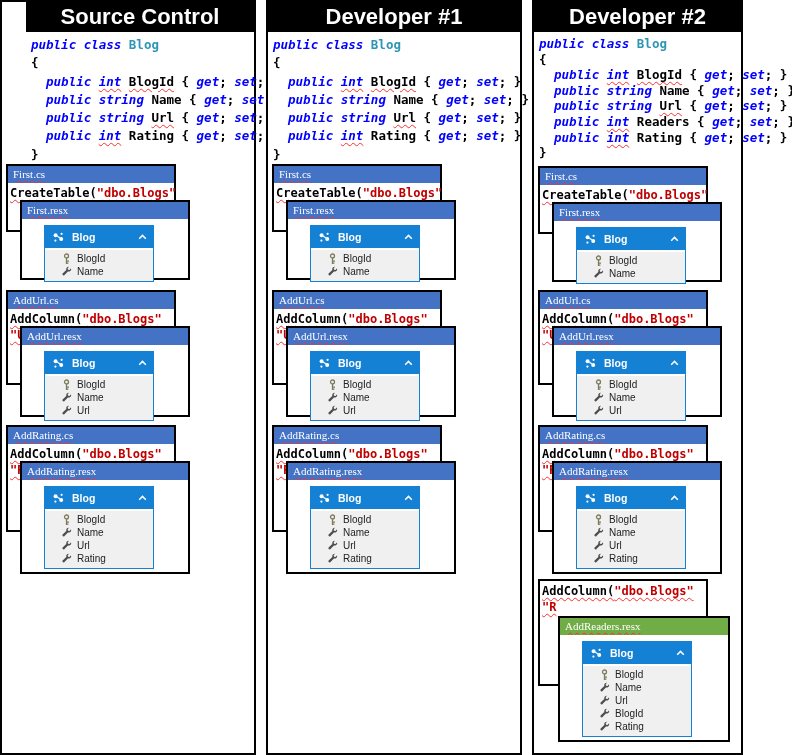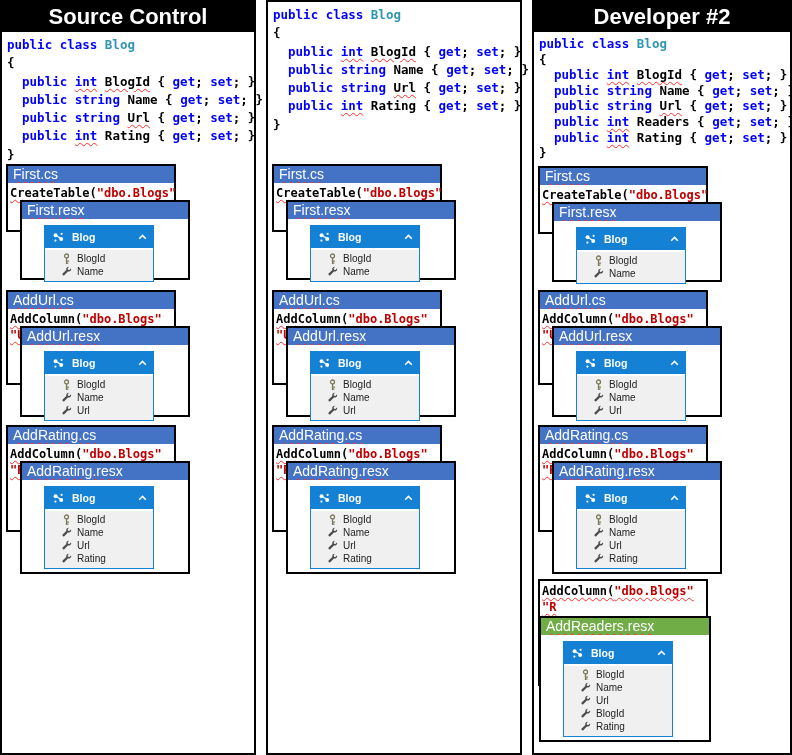--- a/index.html
+++ b/index.html
@@ -1,44 +1,44 @@
 <!DOCTYPE html>
 <html><head>
 <meta charset="utf-8">
 <style>
   html,body{margin:0;padding:0;}
   body{width:792px;height:755px;position:relative;background:#fff;font-family:"Liberation Sans",sans-serif;overflow:hidden;}
   .column{position:absolute;top:0;height:755px;border:2px solid #000;background:#fff;box-sizing:border-box;}
   .col-header{background:#000;color:#fff;font-weight:bold;font-size:22px;text-align:center;height:30px;line-height:29px;overflow:hidden;}
   .code{font-family:"DejaVu Sans Mono",monospace;font-size:12.5px;font-weight:bold;color:#000;padding:4px 0 0 5px;white-space:pre;}
   .code-line{white-space:pre;}
-  .tok-kw{color:#0000ff;}
+  .tok-kw{color:#0000ff;font-style:italic;}
   .tok-type{color:#2e96b5;}
   .tok-str{color:#c00000;}
   .sq{text-decoration-line:underline;text-decoration-style:wavy;text-decoration-color:#ff2d2d;text-decoration-thickness:1px;text-underline-offset:2px;}
   .card{position:absolute;background:#fff;border:2px solid #000;box-sizing:border-box;}
   .card-title{height:17px;background:#4472c4;display:flex;align-items:center;padding-left:5px;overflow:hidden;}
   .card-title.green{background:#70ad47;}
-  .title-text{color:#fff;font-size:14px;line-height:15px;white-space:nowrap;}
+  .title-text{color:#fff;font-size:11px;line-height:15px;white-space:nowrap;font-family:Liberation Serif, serif;}
   .cs-body{font-family:"DejaVu Sans Mono",monospace;font-size:12px;font-weight:bold;color:#000;padding:2px 0 0 2px;white-space:pre;line-height:16px;}
   .etable{position:absolute;background:#f0f0f0;border:1px solid #1581d4;box-sizing:border-box;}
   .etable-head{height:22px;background:#1581d4;display:flex;align-items:center;padding:0 6px 0 7px;border-bottom:2px solid #fff;}
   .etable-title{color:#fff;font-size:10.5px;font-weight:bold;margin-left:7px;}
   .chev{margin-left:auto;display:inline-flex;}
   .icon{display:inline-flex;align-items:center;}
   .etable-body{padding:2px 0 3px 0;}
   .erow{height:13px;display:flex;align-items:center;padding-left:15px;}
   .erow .icon{width:12px;margin-right:5px;justify-content:center;}
   .erow-label{font-size:10px;color:#222;line-height:12px;}
 </style>
 </head>
 <body>
 
 <div id="root">
-    <div class="column" style="left: 0px; width: 256px;">
+    <div class="column" style="left: 0px; width: 256px; padding-left: 24px;">
       <div class="col-header">Source Control</div>
       <div class="code" style="line-height: 18.3px;"><div class="code-line"><span class="tok tok-kw">public class </span><span class="tok tok-type">Blog</span></div><div class="code-line"><span class="tok">{</span></div><div class="code-line"><span class="tok">  </span><span class="tok tok-kw">public </span><span class="tok tok-kw sq">int</span><span class="tok"> </span><span class="tok sq">BlogId</span><span class="tok"> { </span><span class="tok tok-kw">get</span><span class="tok">; </span><span class="tok tok-kw">set</span><span class="tok">; }</span></div><div class="code-line"><span class="tok">  </span><span class="tok tok-kw">public </span><span class="tok tok-kw">string</span><span class="tok"> Name { </span><span class="tok tok-kw">get</span><span class="tok">; </span><span class="tok tok-kw">set</span><span class="tok">; }</span></div><div class="code-line"><span class="tok">  </span><span class="tok tok-kw">public </span><span class="tok tok-kw">string</span><span class="tok"> </span><span class="tok sq">Url</span><span class="tok"> { </span><span class="tok tok-kw">get</span><span class="tok">; </span><span class="tok tok-kw">set</span><span class="tok">; }</span></div><div class="code-line"><span class="tok">  </span><span class="tok tok-kw">public </span><span class="tok tok-kw sq">int</span><span class="tok"> Rating { </span><span class="tok tok-kw">get</span><span class="tok">; </span><span class="tok tok-kw">set</span><span class="tok">; }</span></div><div class="code-line"><span class="tok">}</span></div></div>
       <div class="card cs-card" style="left: 4px; top: 162px; width: 170px; height: 68px;">
         <div class="card-title">
           <span class="title-text sq">First.cs</span>
         </div>
         <div class="cs-body"><div class="cs-line"><span class="tok sq">CreateTable(</span><span class="tok tok-str sq">"dbo.Blogs"</span></div></div>
       </div>
       <div class="card resx-card" style="left: 18px; top: 198px; width: 170px; height: 80px;">
         <div class="card-title">
@@ -206,20 +206,21 @@
                   <path d="M10.2 2.9a2.6 2.6 0 0 1-3.3 2.6L3.5 8.9A1.15 1.15 0 1 1 1.9 7.3l3.4-3.4A2.6 2.6 0 0 1 8 .7L6.7 2.2l.3 1.5 1.5.3L9.8 2.6z" fill="#4d4d4d"></path>
                 </svg>
               </span>
               <span class="erow-label">Rating</span>
             </div>
           </div>
         </div>
       </div>
     </div>
     <div class="column" style="left: 266px; width: 256px;">
+      <div class="col-header">Developer #1</div>
       <div class="code" style="line-height: 18.3px;"><div class="code-line"><span class="tok tok-kw">public class </span><span class="tok tok-type">Blog</span></div><div class="code-line"><span class="tok">{</span></div><div class="code-line"><span class="tok">  </span><span class="tok tok-kw">public </span><span class="tok tok-kw sq">int</span><span class="tok"> </span><span class="tok sq">BlogId</span><span class="tok"> { </span><span class="tok tok-kw">get</span><span class="tok">; </span><span class="tok tok-kw">set</span><span class="tok">; }</span></div><div class="code-line"><span class="tok">  </span><span class="tok tok-kw">public </span><span class="tok tok-kw">string</span><span class="tok"> Name { </span><span class="tok tok-kw">get</span><span class="tok">; </span><span class="tok tok-kw">set</span><span class="tok">; }</span></div><div class="code-line"><span class="tok">  </span><span class="tok tok-kw">public </span><span class="tok tok-kw">string</span><span class="tok"> </span><span class="tok sq">Url</span><span class="tok"> { </span><span class="tok tok-kw">get</span><span class="tok">; </span><span class="tok tok-kw">set</span><span class="tok">; }</span></div><div class="code-line"><span class="tok">  </span><span class="tok tok-kw">public </span><span class="tok tok-kw sq">int</span><span class="tok"> Rating { </span><span class="tok tok-kw">get</span><span class="tok">; </span><span class="tok tok-kw">set</span><span class="tok">; }</span></div><div class="code-line"><span class="tok">}</span></div></div>
       <div class="card cs-card" style="left: 4px; top: 162px; width: 170px; height: 68px;">
         <div class="card-title">
           <span class="title-text sq">First.cs</span>
         </div>
         <div class="cs-body"><div class="cs-line"><span class="tok sq">CreateTable(</span><span class="tok tok-str sq">"dbo.Blogs"</span></div></div>
       </div>
       <div class="card resx-card" style="left: 18px; top: 198px; width: 170px; height: 80px;">
         <div class="card-title">
           <span class="title-text sq">First.resx</span>
@@ -385,21 +386,21 @@
                 <svg width="11" height="11" viewBox="0 0 11 11">
                   <path d="M10.2 2.9a2.6 2.6 0 0 1-3.3 2.6L3.5 8.9A1.15 1.15 0 1 1 1.9 7.3l3.4-3.4A2.6 2.6 0 0 1 8 .7L6.7 2.2l.3 1.5 1.5.3L9.8 2.6z" fill="#4d4d4d"></path>
                 </svg>
               </span>
               <span class="erow-label">Rating</span>
             </div>
           </div>
         </div>
       </div>
     </div>
-    <div class="column" style="left: 532px; width: 260px;">
+    <div class="column" style="left: 532px; width: 211px;">
       <div class="col-header">Developer #2</div>
       <div class="code" style="line-height: 15.6px;"><div class="code-line"><span class="tok tok-kw">public class </span><span class="tok tok-type">Blog</span></div><div class="code-line"><span class="tok">{</span></div><div class="code-line"><span class="tok">  </span><span class="tok tok-kw">public </span><span class="tok tok-kw sq">int</span><span class="tok"> </span><span class="tok sq">BlogId</span><span class="tok"> { </span><span class="tok tok-kw">get</span><span class="tok">; </span><span class="tok tok-kw">set</span><span class="tok">; }</span></div><div class="code-line"><span class="tok">  </span><span class="tok tok-kw">public </span><span class="tok tok-kw">string</span><span class="tok"> Name { </span><span class="tok tok-kw">get</span><span class="tok">; </span><span class="tok tok-kw">set</span><span class="tok">; }</span></div><div class="code-line"><span class="tok">  </span><span class="tok tok-kw">public </span><span class="tok tok-kw">string</span><span class="tok"> </span><span class="tok sq">Url</span><span class="tok"> { </span><span class="tok tok-kw">get</span><span class="tok">; </span><span class="tok tok-kw">set</span><span class="tok">; }</span></div><div class="code-line"><span class="tok">  </span><span class="tok tok-kw">public </span><span class="tok tok-kw sq">int</span><span class="tok"> Readers { </span><span class="tok tok-kw">get</span><span class="tok">; </span><span class="tok tok-kw">set</span><span class="tok">; }</span></div><div class="code-line"><span class="tok">  </span><span class="tok tok-kw">public </span><span class="tok tok-kw sq">int</span><span class="tok"> Rating { </span><span class="tok tok-kw">get</span><span class="tok">; </span><span class="tok tok-kw">set</span><span class="tok">; }</span></div><div class="code-line"><span class="tok">}</span></div></div>
       <div class="card cs-card" style="left: 4px; top: 164px; width: 170px; height: 68px;">
         <div class="card-title">
           <span class="title-text sq">First.cs</span>
         </div>
         <div class="cs-body"><div class="cs-line"><span class="tok sq">CreateTable(</span><span class="tok tok-str sq">"dbo.Blogs"</span></div></div>
       </div>
       <div class="card resx-card" style="left: 18px; top: 200px; width: 170px; height: 80px;">
         <div class="card-title">
@@ -568,21 +569,21 @@
                 </svg>
               </span>
               <span class="erow-label">Rating</span>
             </div>
           </div>
         </div>
       </div>
       <div class="card cs-card" style="left: 4px; top: 577px; width: 170px; height: 107px;">
         <div class="cs-body"><div class="cs-line"><span class="tok sq">AddColumn(</span><span class="tok tok-str sq">"dbo.Blogs"</span></div><div class="cs-line"><span class="tok tok-str sq">"R</span></div></div>
       </div>
-      <div class="card resx-card" style="left: 5px; top: 614px; width: 172px; height: 126px;">
+      <div class="card resx-card" style="left: 24px; top: 614px; width: 172px; height: 126px;">
         <div class="card-title green">
           <span class="title-text sq">AddReaders.resx</span>
         </div>
         <div class="etable" style="left: 22px; top: 23px; width: 110px;">
           <div class="etable-head">
             <span class="icon">
               <svg width="13" height="11" viewBox="0 0 13 11">
                 <g fill="#fff">
                   <circle cx="3.6" cy="3.2" r="2"></circle>
                   <circle cx="9.2" cy="7" r="2"></circle>

